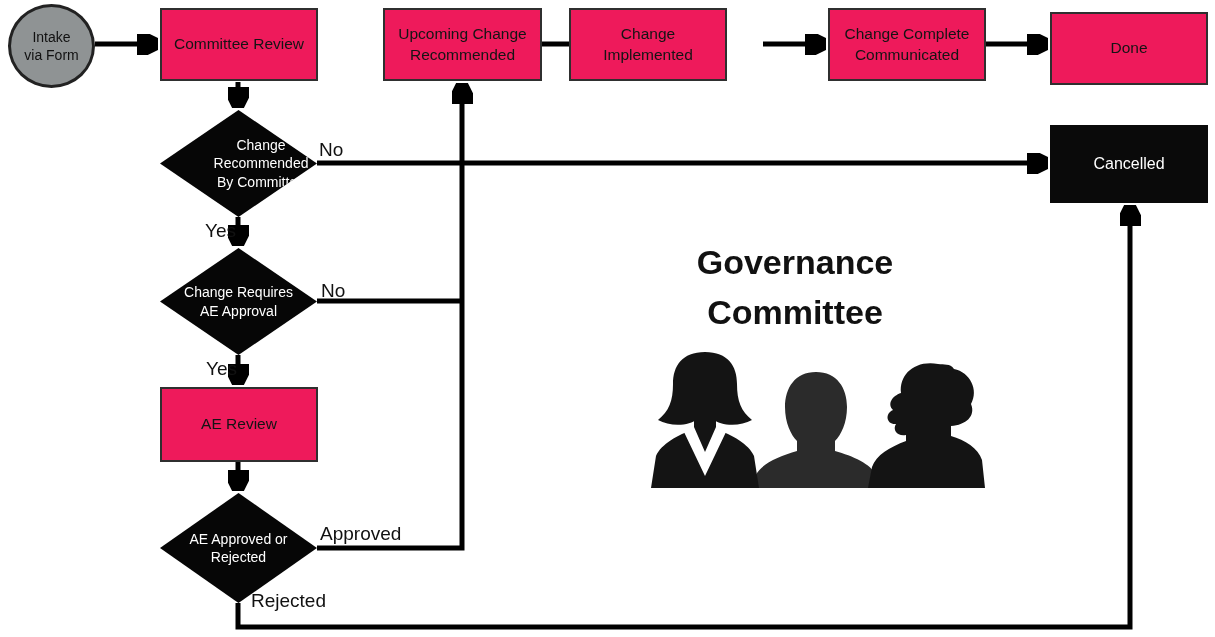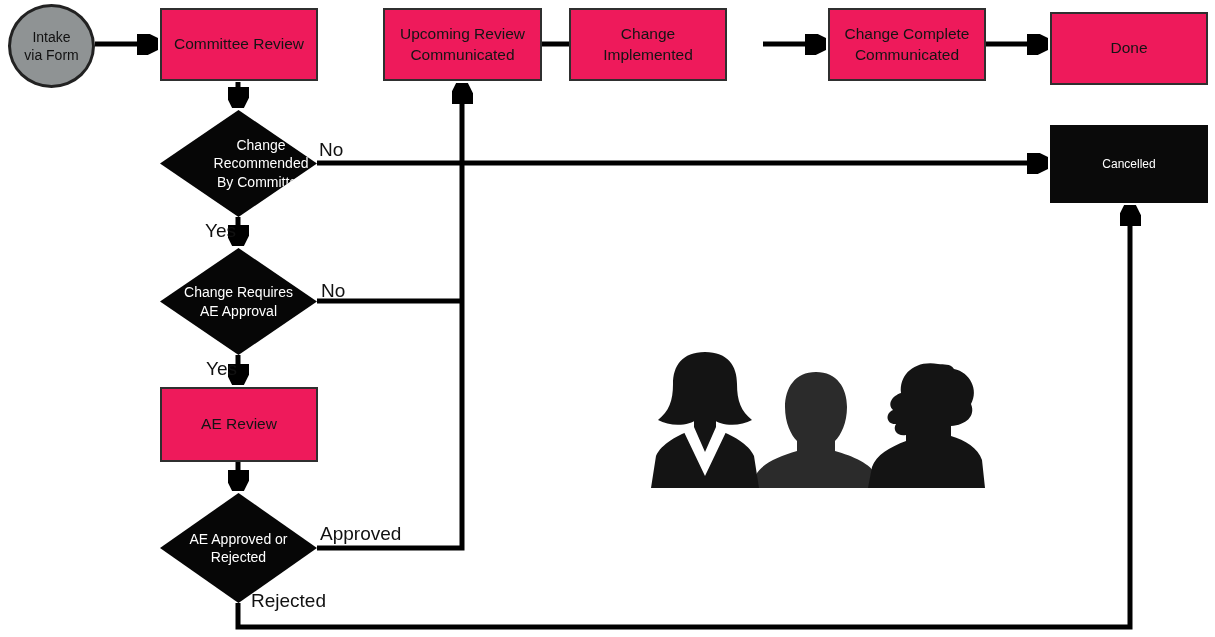--- a/index.html
+++ b/index.html
@@ -38,21 +38,21 @@
     border: 2px solid #2F2F2F;
     color: #141414;
     font-size: 15.5px;
     line-height: 1.35;
     font-weight: 400;
     padding: 4px 10px;
   }
   .terminal-black {
     background: #0A0A0A;
     color: #ffffff;
-    font-size: 12px;
+    font-size: 16px;
   }
   .start-circle {
     background: #8F9394;
     border: 3px solid #222222;
     border-radius: 50%;
     color: #111111;
     font-size: 14px;
     line-height: 1.3;
   }
   .start-circle .inner { width: 58px; }
@@ -114,21 +114,21 @@
   </svg>
 
   <div class="node start-circle" style="left:8px; top:4px; width:87px; height:84px;">
     <div class="inner">Intake via Form</div>
   </div>
 
   <div class="node process" style="left:160px; top:8px; width:158px; height:73px;">
     <div>Committee Review</div>
   </div>
   <div class="node process" style="left:383px; top:8px; width:159px; height:73px;">
-    <div>Upcoming Review Communicated</div>
+    <div>Upcoming Change Recommended</div>
   </div>
   <div class="node process" style="left:569px; top:8px; width:158px; height:73px;">
     <div>Change Implemented</div>
   </div>
   <div class="node process" style="left:828px; top:8px; width:158px; height:73px;">
     <div>Change Complete Communicated</div>
   </div>
   <div class="node process" style="left:1050px; top:12px; width:158px; height:73px;">
     <div>Done</div>
   </div>
@@ -151,20 +151,24 @@
     <div>AE Review</div>
   </div>
 
   <div class="edge-label" style="left:319px; top:139px;">No</div>
   <div class="edge-label" style="left:205px; top:220px;">Yes</div>
   <div class="edge-label" style="left:321px; top:280px;">No</div>
   <div class="edge-label" style="left:206px; top:358px;">Yes</div>
   <div class="edge-label" style="left:320px; top:523px;">Approved</div>
   <div class="edge-label" style="left:251px; top:590px;">Rejected</div>
 
+  <div class="big-title">
+    <span>Governance</span>
+    <span>Committee</span>
+  </div>
 
   <svg id="people-svg" width="340" height="140" viewBox="0 0 340 140" xmlns="http://www.w3.org/2000/svg">
 
     <g>
       <path fill="#2B2B2B" d="M168,24 C147,24 137,40 137,59 C137,75 143,87 149,93
         L149,103 C131,108 113,116 108,127 L105,140 L231,140 L228,127
         C223,116 205,108 187,103 L187,93 C193,87 199,75 199,59
         C199,40 189,24 168,24 Z"></path>
       <path fill="#2B2B2B" d="M108,128 L228,128 L231,140 L105,140 Z"></path>
     </g>

